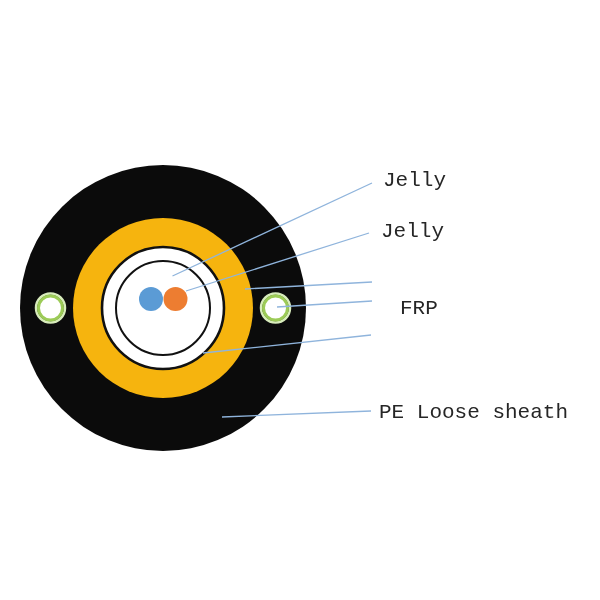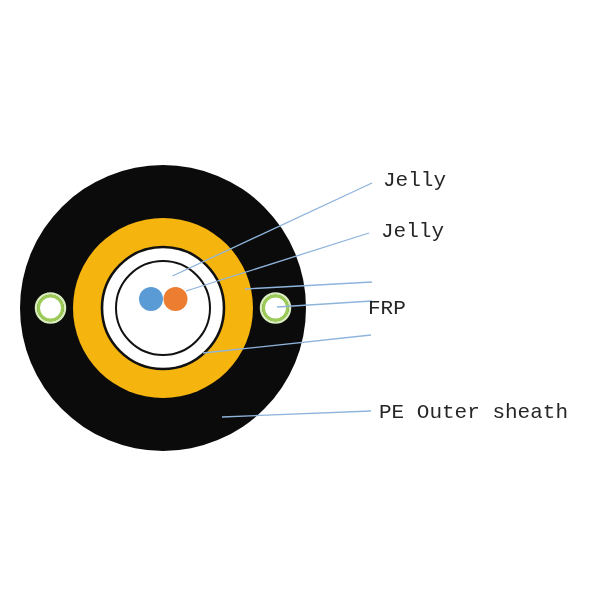--- a/index.html
+++ b/index.html
@@ -39,21 +39,21 @@
     position: absolute;
     font-size: 21px;
     line-height: 24px;
     color: var(--label-text, #262626);
     white-space: nowrap;
     letter-spacing: 0px;
   }
   .lbl-jelly          { left: 383px; top: 169px; }
   .lbl-fiber          { left: 381px; top: 220px; }
   .lbl-aramid-fiber   { left: 380px; top: 271px; }
-  .lbl-frp            { left: 368px; top: 297px; }
+  .lbl-frp            { left: 400px; top: 297px; }
   .lbl-loose-tube     { left: 380px; top: 323px; }
   .lbl-pe-outer-sheath{ left: 379px; top: 401px; }
 </style>
 </head>
 <body>
 
 <div class="canvas">
 
   <svg class="diagram" viewBox="0 0 600 600">
 
@@ -77,15 +77,15 @@
     <line class="leader" x1="186" y1="291" x2="369" y2="233"></line>
     <line class="leader" x1="245" y1="289" x2="372" y2="282"></line>
     <line class="leader" x1="277" y1="307" x2="372" y2="301"></line>
     <line class="leader" x1="203" y1="353" x2="371" y2="335"></line>
     <line class="leader" x1="222" y1="417" x2="371" y2="411"></line>
   </svg>
 
   <div class="label lbl-jelly">Jelly</div>
   <div class="label lbl-fiber">Jelly</div>
   <div class="label lbl-frp">FRP</div>
-  <div class="label lbl-pe-outer-sheath">PE Outer sheath</div>
+  <div class="label lbl-pe-outer-sheath">PE Loose sheath</div>
 
 </div>
 
 </body></html>

